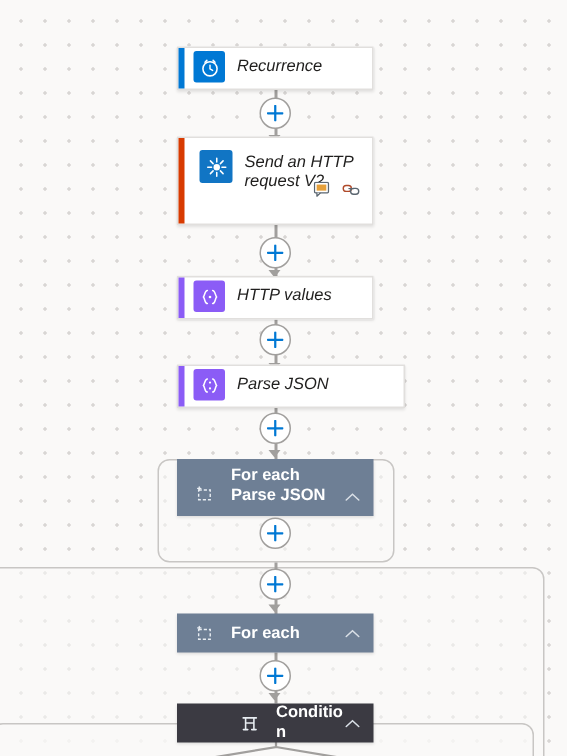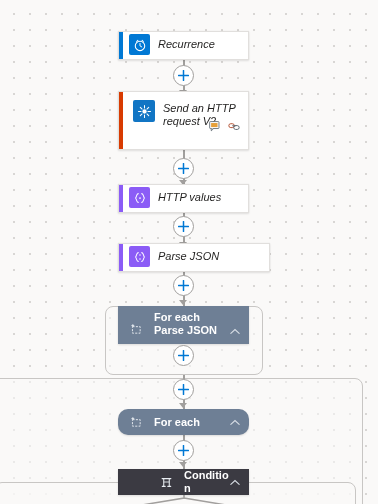--- a/index.html
+++ b/index.html
@@ -320,21 +320,21 @@
       </svg>
     </span>
     <span class="sc-title">For each Parse JSON</span>
     <span class="sc-chevron">
       <svg width="10" height="7" viewBox="0 0 12 8">
         <path d="M1 6.2 L6 1.6 L11 6.2" fill="none" stroke="#d9dfe6" stroke-width="1.25" stroke-linecap="round"></path>
       </svg>
     </span>
   </div>
 
-  <div class="scope-header" style="left:118px; top:409px; width:131px; height:26px; background:#6e7f95; align-items:center;border-radius:10px;">
+  <div class="scope-header" style="left:118px; top:409px; width:131px; height:26px; background:#6e7f95; align-items:center;">
     <span class="sc-icon" style="margin-top:0;">
       <svg width="13" height="13" viewBox="0 0 16 16">
         <rect x="3" y="4.5" width="9.5" height="8" fill="none" stroke="#e8edf2" stroke-width="1.15" stroke-dasharray="2.6 1.6"></rect>
         <path d="M2.2 3.2 L4.8 3.2 M3.5 1.9 L3.5 4.5" stroke="#e8edf2" stroke-width="1.1" stroke-linecap="round"></path>
       </svg>
     </span>
     <span class="sc-title">For each</span>
     <span class="sc-chevron" style="margin-top:0;">
       <svg width="10" height="7" viewBox="0 0 12 8">
         <path d="M1 6.2 L6 1.6 L11 6.2" fill="none" stroke="#d9dfe6" stroke-width="1.25" stroke-linecap="round"></path>

